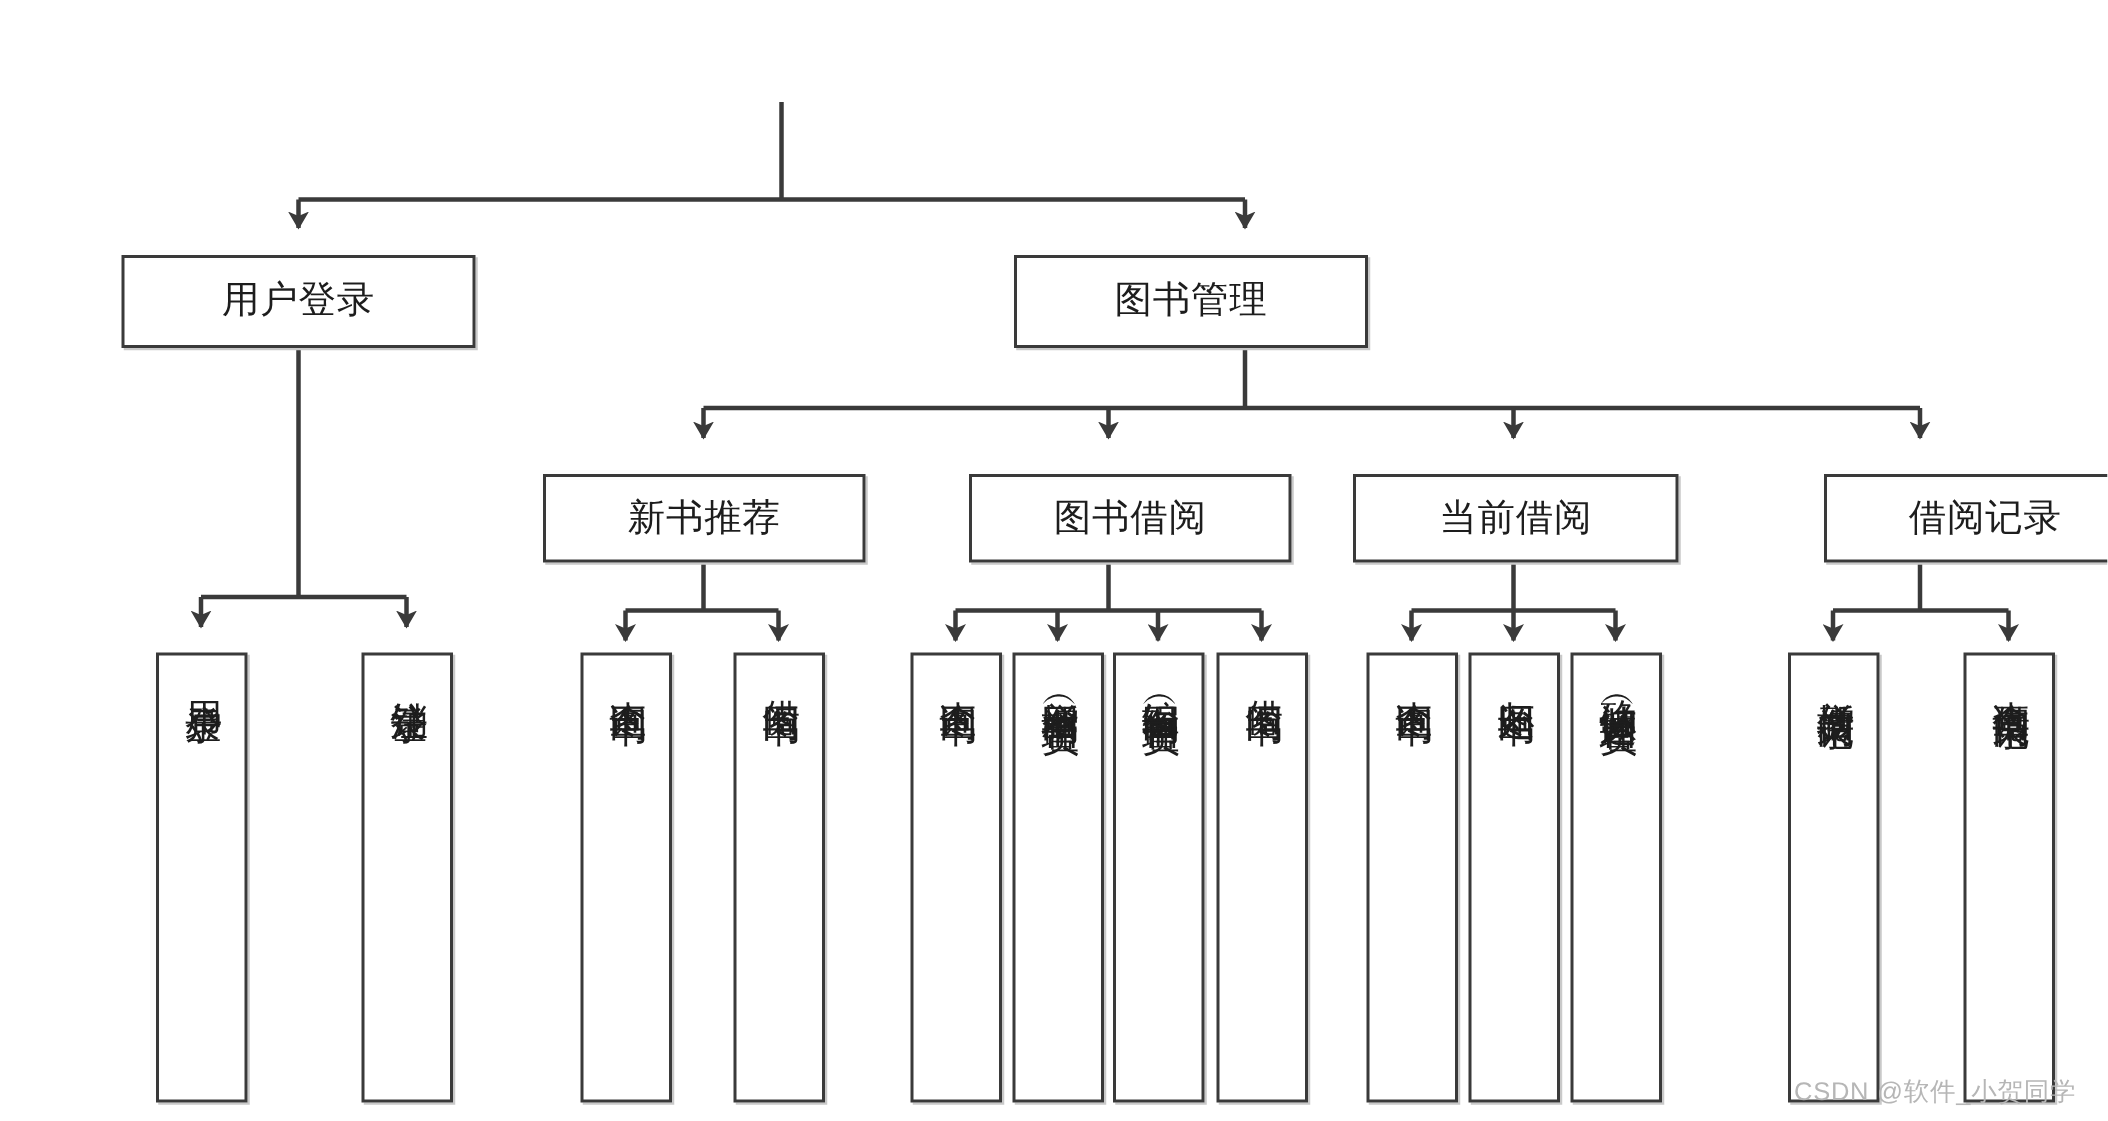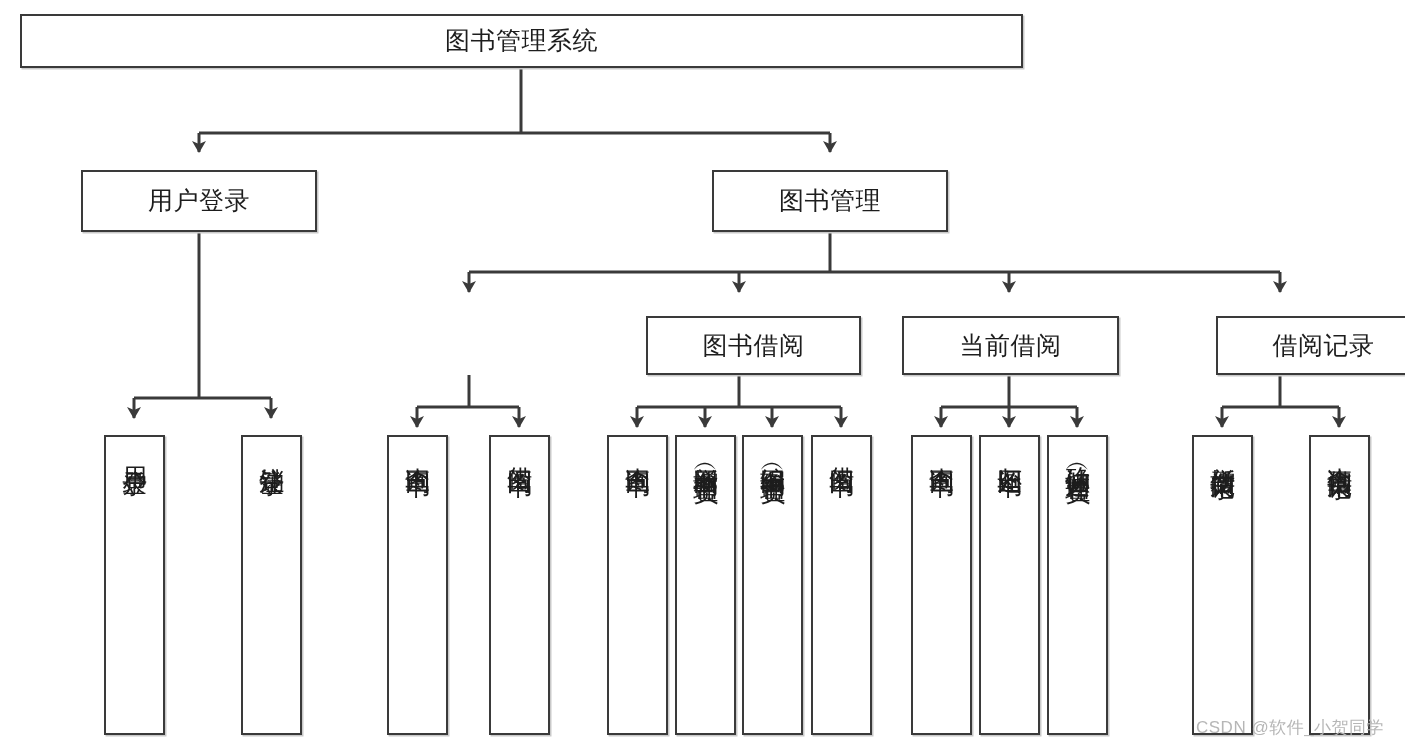--- a/index.html
+++ b/index.html
@@ -123,32 +123,32 @@
       <path d="M 1009 407 L 1009 427" marker-end="url(#arrow)"></path>
       <path d="M 1077 407 L 1077 427" marker-end="url(#arrow)"></path>
 
       <path d="M 1280 375 L 1280 407"></path>
       <path d="M 1222 407 L 1339 407"></path>
       <path d="M 1222 407 L 1222 427" marker-end="url(#arrow)"></path>
       <path d="M 1339 407 L 1339 427" marker-end="url(#arrow)"></path>
     </g>
   </svg>
 
-  <div class="node root horiz" style="left:20px; top:14px; width:1003px; height:54px;">
-    <span class="label">图书管理系统</span>
-  </div>
 
   <div class="node horiz" style="left:81px; top:170px; width:236px; height:62px;">
     <span class="label">用户登录</span>
   </div>
 
-  <div class="node horiz" style="left:712px; top:170px; width:236px; height:62px;">
+  <div class="node horiz" style="left:676px; top:170px; width:236px; height:62px;">
     <span class="label">图书管理</span>
   </div>
 
+  <div class="node horiz" style="left:362px; top:316px; width:215px; height:59px;">
+    <span class="label">新书推荐</span>
+  </div>
 
   <div class="node horiz" style="left:646px; top:316px; width:215px; height:59px;">
     <span class="label">图书借阅</span>
   </div>
 
   <div class="node horiz" style="left:902px; top:316px; width:217px; height:59px;">
     <span class="label">当前借阅</span>
   </div>
 
   <div class="node horiz" style="left:1216px; top:316px; width:215px; height:59px;">

